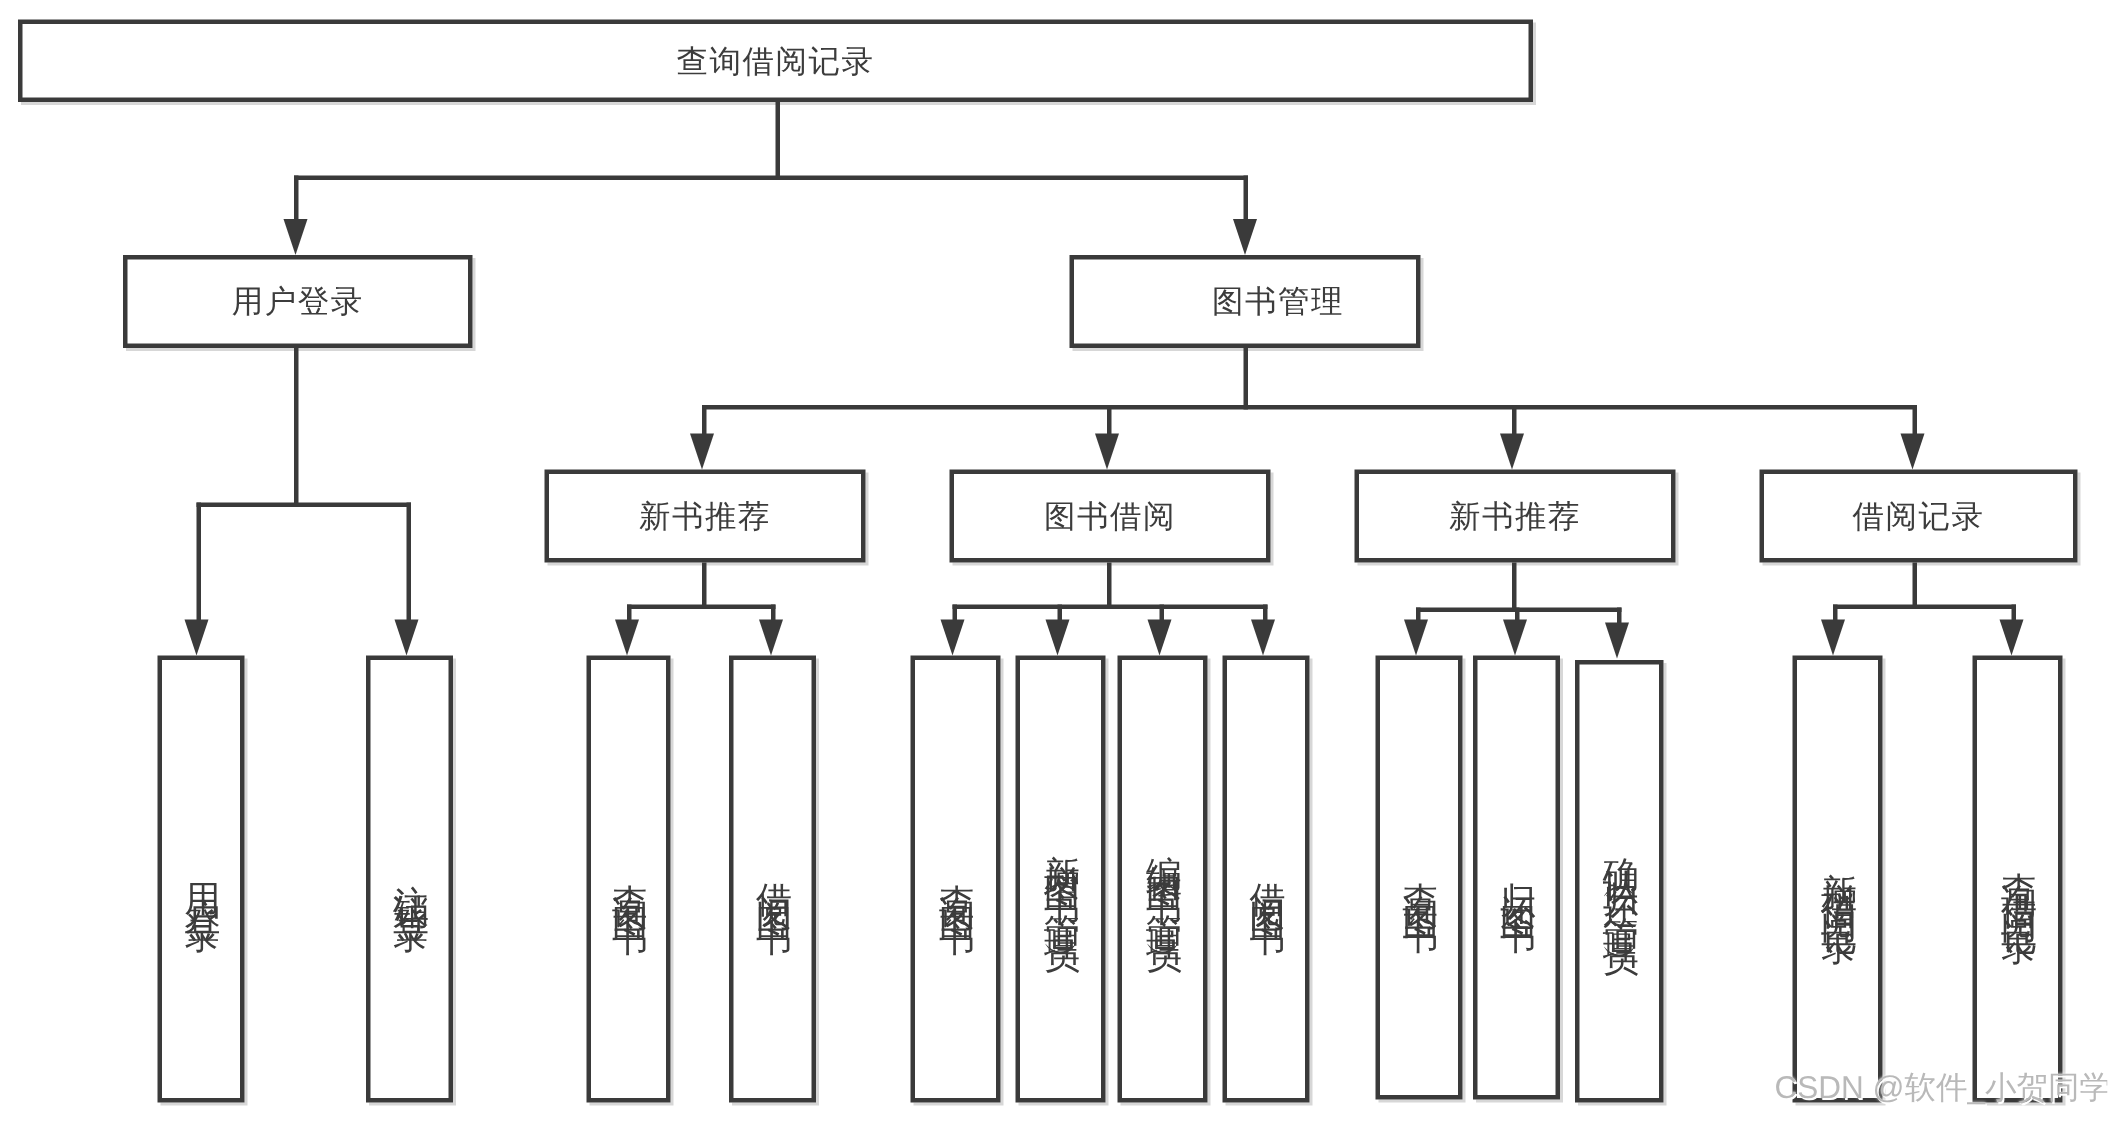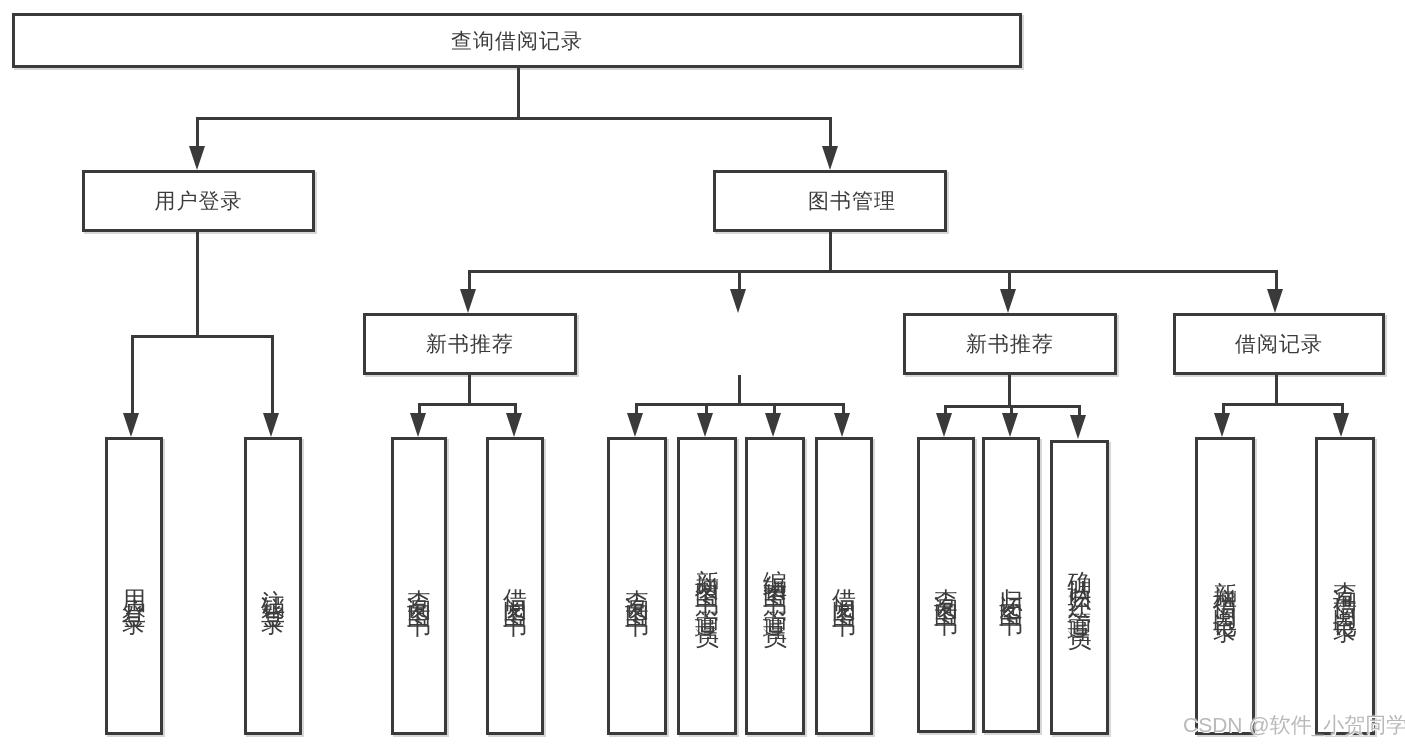--- a/index.html
+++ b/index.html
@@ -68,20 +68,23 @@
   </div>
 
   <div class="node hnode" style="left:713px; top:170px; width:234px; height:62px;padding-left:44px;">
     <span>图书管理</span>
   </div>
 
   <div class="node hnode" style="left:363px; top:313px; width:214px; height:62px;">
     <span>新书推荐</span>
   </div>
 
+  <div class="node hnode" style="left:633px; top:313px; width:214px; height:62px;">
+    <span>图书借阅</span>
+  </div>
 
   <div class="node hnode" style="left:903px; top:313px; width:214px; height:62px;">
     <span>新书推荐</span>
   </div>
 
   <div class="node hnode" style="left:1173px; top:313px; width:212px; height:62px;">
     <span>借阅记录</span>
   </div>
 
   <div class="node vnode" style="left:105px; top:437px; width:58px; height:298px;">

